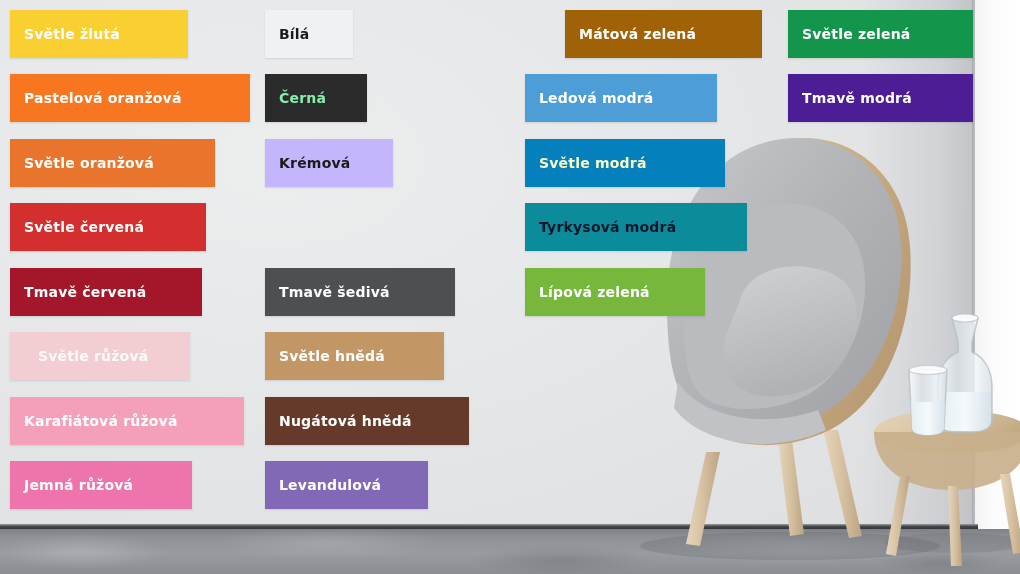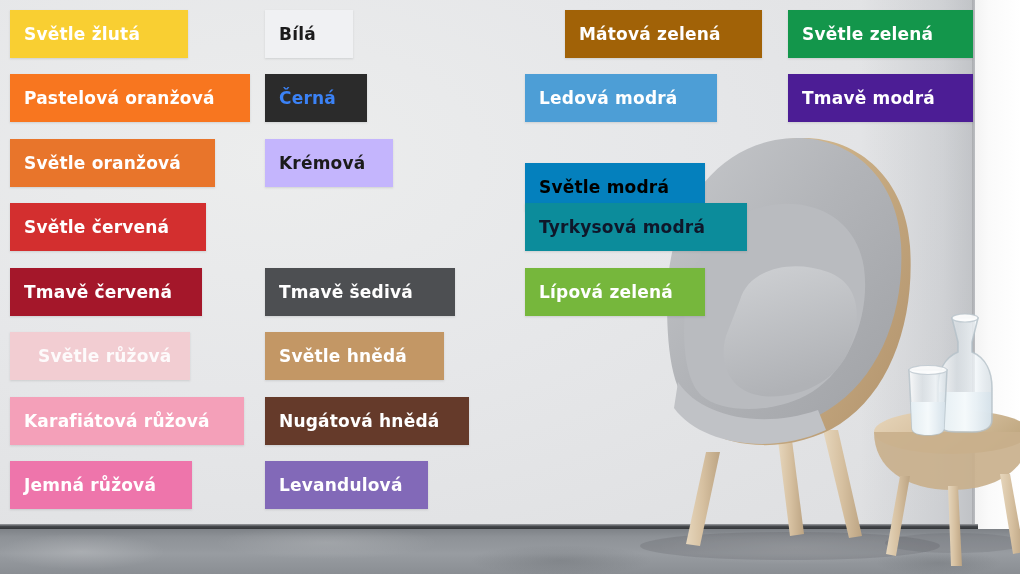--- a/index.html
+++ b/index.html
@@ -85,21 +85,21 @@
   
   .labels { position: absolute; left: 0; top: 0; width: 1020px; height: 574px; }
   .swatch {
     position: absolute;
     display: flex;
     align-items: center;
     height: 48px;
     padding: 0 14px;
     box-sizing: border-box;
     white-space: nowrap;
-    font-size: 17px;
+    font-size: 14px;
     font-weight: 700;
     letter-spacing: 0.2px;
     font-family: "DejaVu Sans", sans-serif;
     box-shadow: 0 1px 2px rgba(90,92,96,0.18);
   }
 </style>
 </head>
 <body>
 
 <div id="scene">
@@ -222,28 +222,28 @@
   <div class="labels">
       <div class="swatch" style="left: 10px; top: 10px; width: 178px; background: rgb(249, 207, 50); color: rgb(255, 255, 255);">Světle žlutá</div>
       <div class="swatch" style="left: 10px; top: 74px; width: 240px; background: rgb(248, 118, 31); color: rgb(255, 255, 255);">Pastelová oranžová</div>
       <div class="swatch" style="left: 10px; top: 139px; width: 205px; background: rgb(232, 117, 43); color: rgb(255, 255, 255);">Světle oranžová</div>
       <div class="swatch" style="left: 10px; top: 203px; width: 196px; background: rgb(211, 47, 47); color: rgb(255, 255, 255);">Světle červená</div>
       <div class="swatch" style="left: 10px; top: 268px; width: 192px; background: rgb(164, 23, 42); color: rgb(255, 255, 255);">Tmavě červená</div>
       <div class="swatch" style="left: 10px; top: 332px; width: 180px; background: rgb(242, 205, 210); color: rgb(253, 250, 251); padding-left: 28px;">Světle růžová</div>
       <div class="swatch" style="left: 10px; top: 397px; width: 234px; background: rgb(244, 160, 185); color: rgb(255, 255, 255);">Karafiátová růžová</div>
       <div class="swatch" style="left: 10px; top: 461px; width: 182px; background: rgb(238, 117, 171); color: rgb(255, 255, 255);">Jemná růžová</div>
       <div class="swatch" style="left: 265px; top: 10px; width: 88px; background: rgb(240, 241, 243); color: rgb(27, 27, 27);">Bílá</div>
-      <div class="swatch" style="left: 265px; top: 74px; width: 102px; background: rgb(43, 43, 43); color: #3b82f6;">Černá</div>
+      <div class="swatch" style="left: 265px; top: 74px; width: 102px; background: rgb(43, 43, 43); color: #86efac;">Černá</div>
       <div class="swatch" style="left: 265px; top: 139px; width: 128px; background: #c4b5fd; color: rgb(27, 27, 27);">Krémová</div>
       <div class="swatch" style="left: 265px; top: 268px; width: 190px; background: rgb(77, 79, 82); color: rgb(255, 255, 255);">Tmavě šedivá</div>
       <div class="swatch" style="left: 265px; top: 332px; width: 179px; background: rgb(195, 151, 101); color: rgb(255, 255, 255);">Světle hnědá</div>
       <div class="swatch" style="left: 265px; top: 397px; width: 204px; background: rgb(101, 58, 42); color: rgb(255, 255, 255);">Nugátová hnědá</div>
       <div class="swatch" style="left: 265px; top: 461px; width: 163px; background: rgb(130, 105, 184); color: rgb(255, 255, 255);">Levandulová</div>
       <div class="swatch" style="left: 525px; top: 10px; width: 197px; background: #a16207; color: rgb(255, 255, 255); margin-left: 40px;">Mátová zelená</div>
       <div class="swatch" style="left: 525px; top: 74px; width: 192px; background: rgb(77, 158, 214); color: rgb(255, 255, 255);">Ledová modrá</div>
-      <div class="swatch" style="left: 525px; top: 139px; width: 180px; background: rgb(4, 128, 189); color: #000000; margin-top: 24px;">Světle modrá</div>
+      <div class="swatch" style="left: 525px; top: 139px; width: 200px; background: rgb(4, 128, 189); color: #fef9c3;">Světle modrá</div>
       <div class="swatch" style="left: 525px; top: 203px; width: 222px; background: rgb(12, 140, 155); color: #0f172a;">Tyrkysová modrá</div>
       <div class="swatch" style="left: 525px; top: 268px; width: 180px; background: rgb(118, 183, 60); color: rgb(255, 255, 255);">Lípová zelená</div>
       <div class="swatch" style="left: 788px; top: 10px; width: 185px; background: rgb(19, 150, 75); color: rgb(255, 255, 255);">Světle zelená</div>
       <div class="swatch" style="left: 788px; top: 74px; width: 185px; background: #4c1d95; color: rgb(255, 255, 255);">Tmavě modrá</div>
     </div>
 
 </div>
 
 </body></html>

